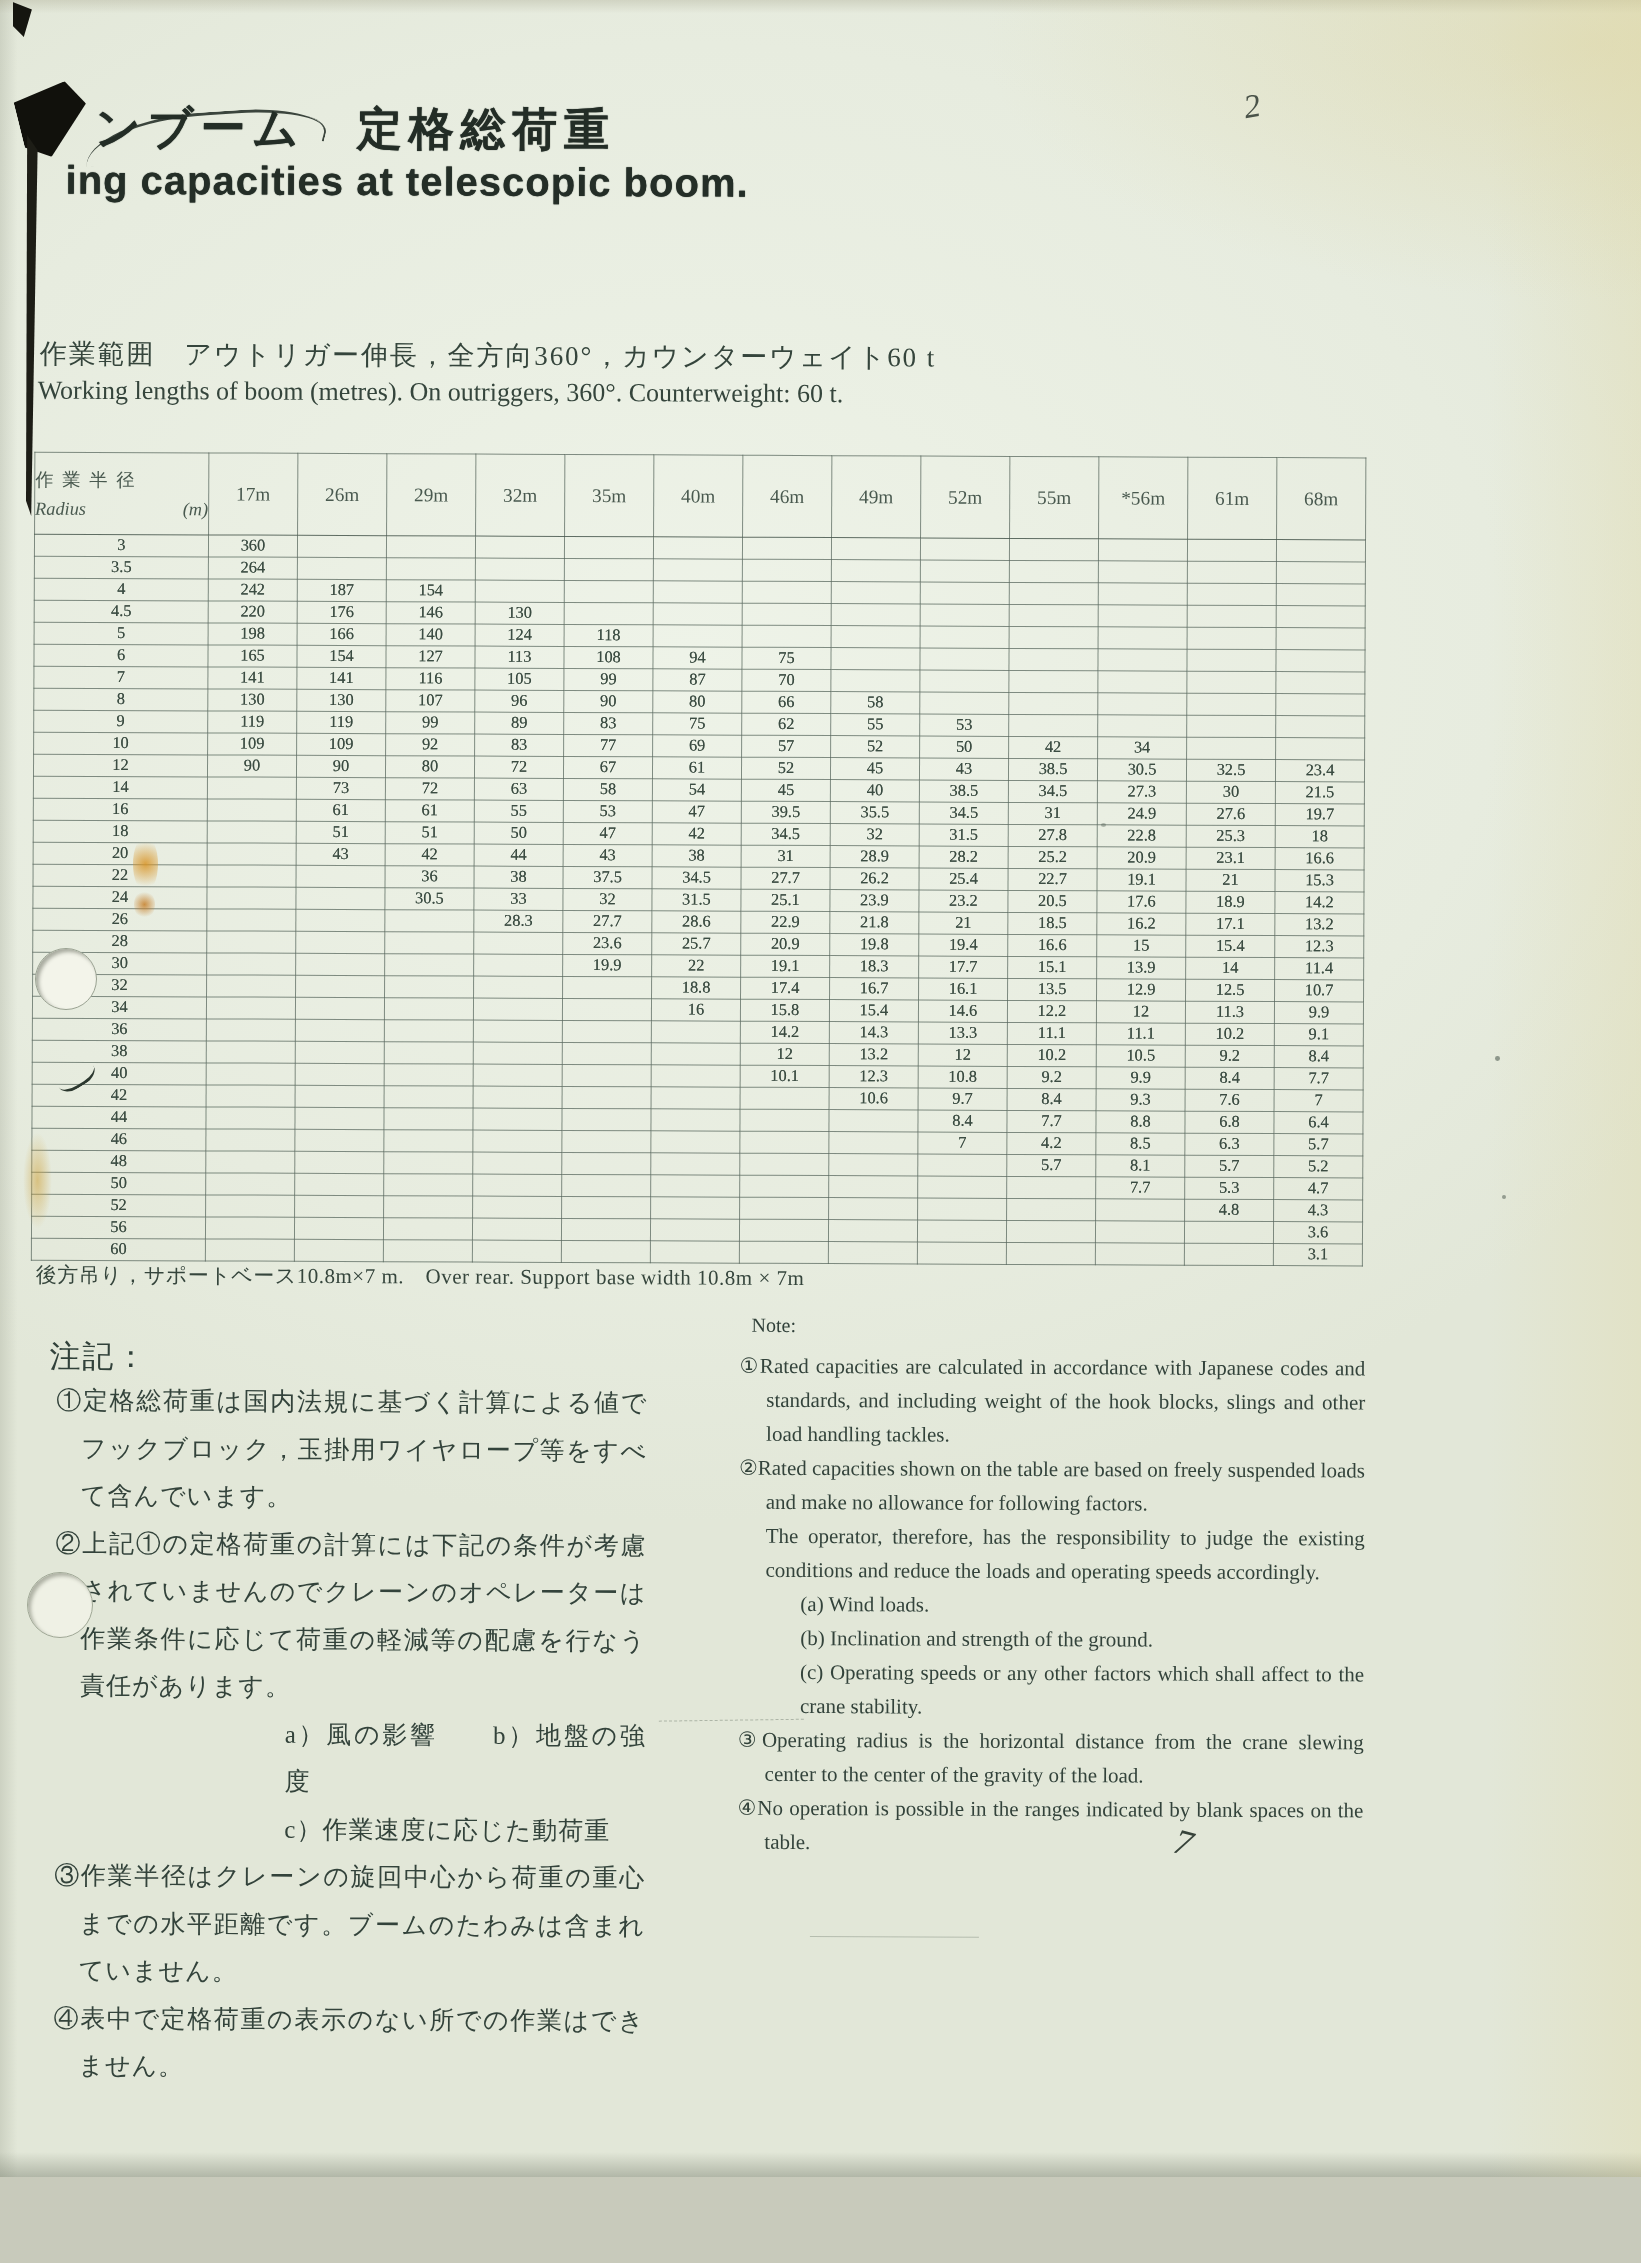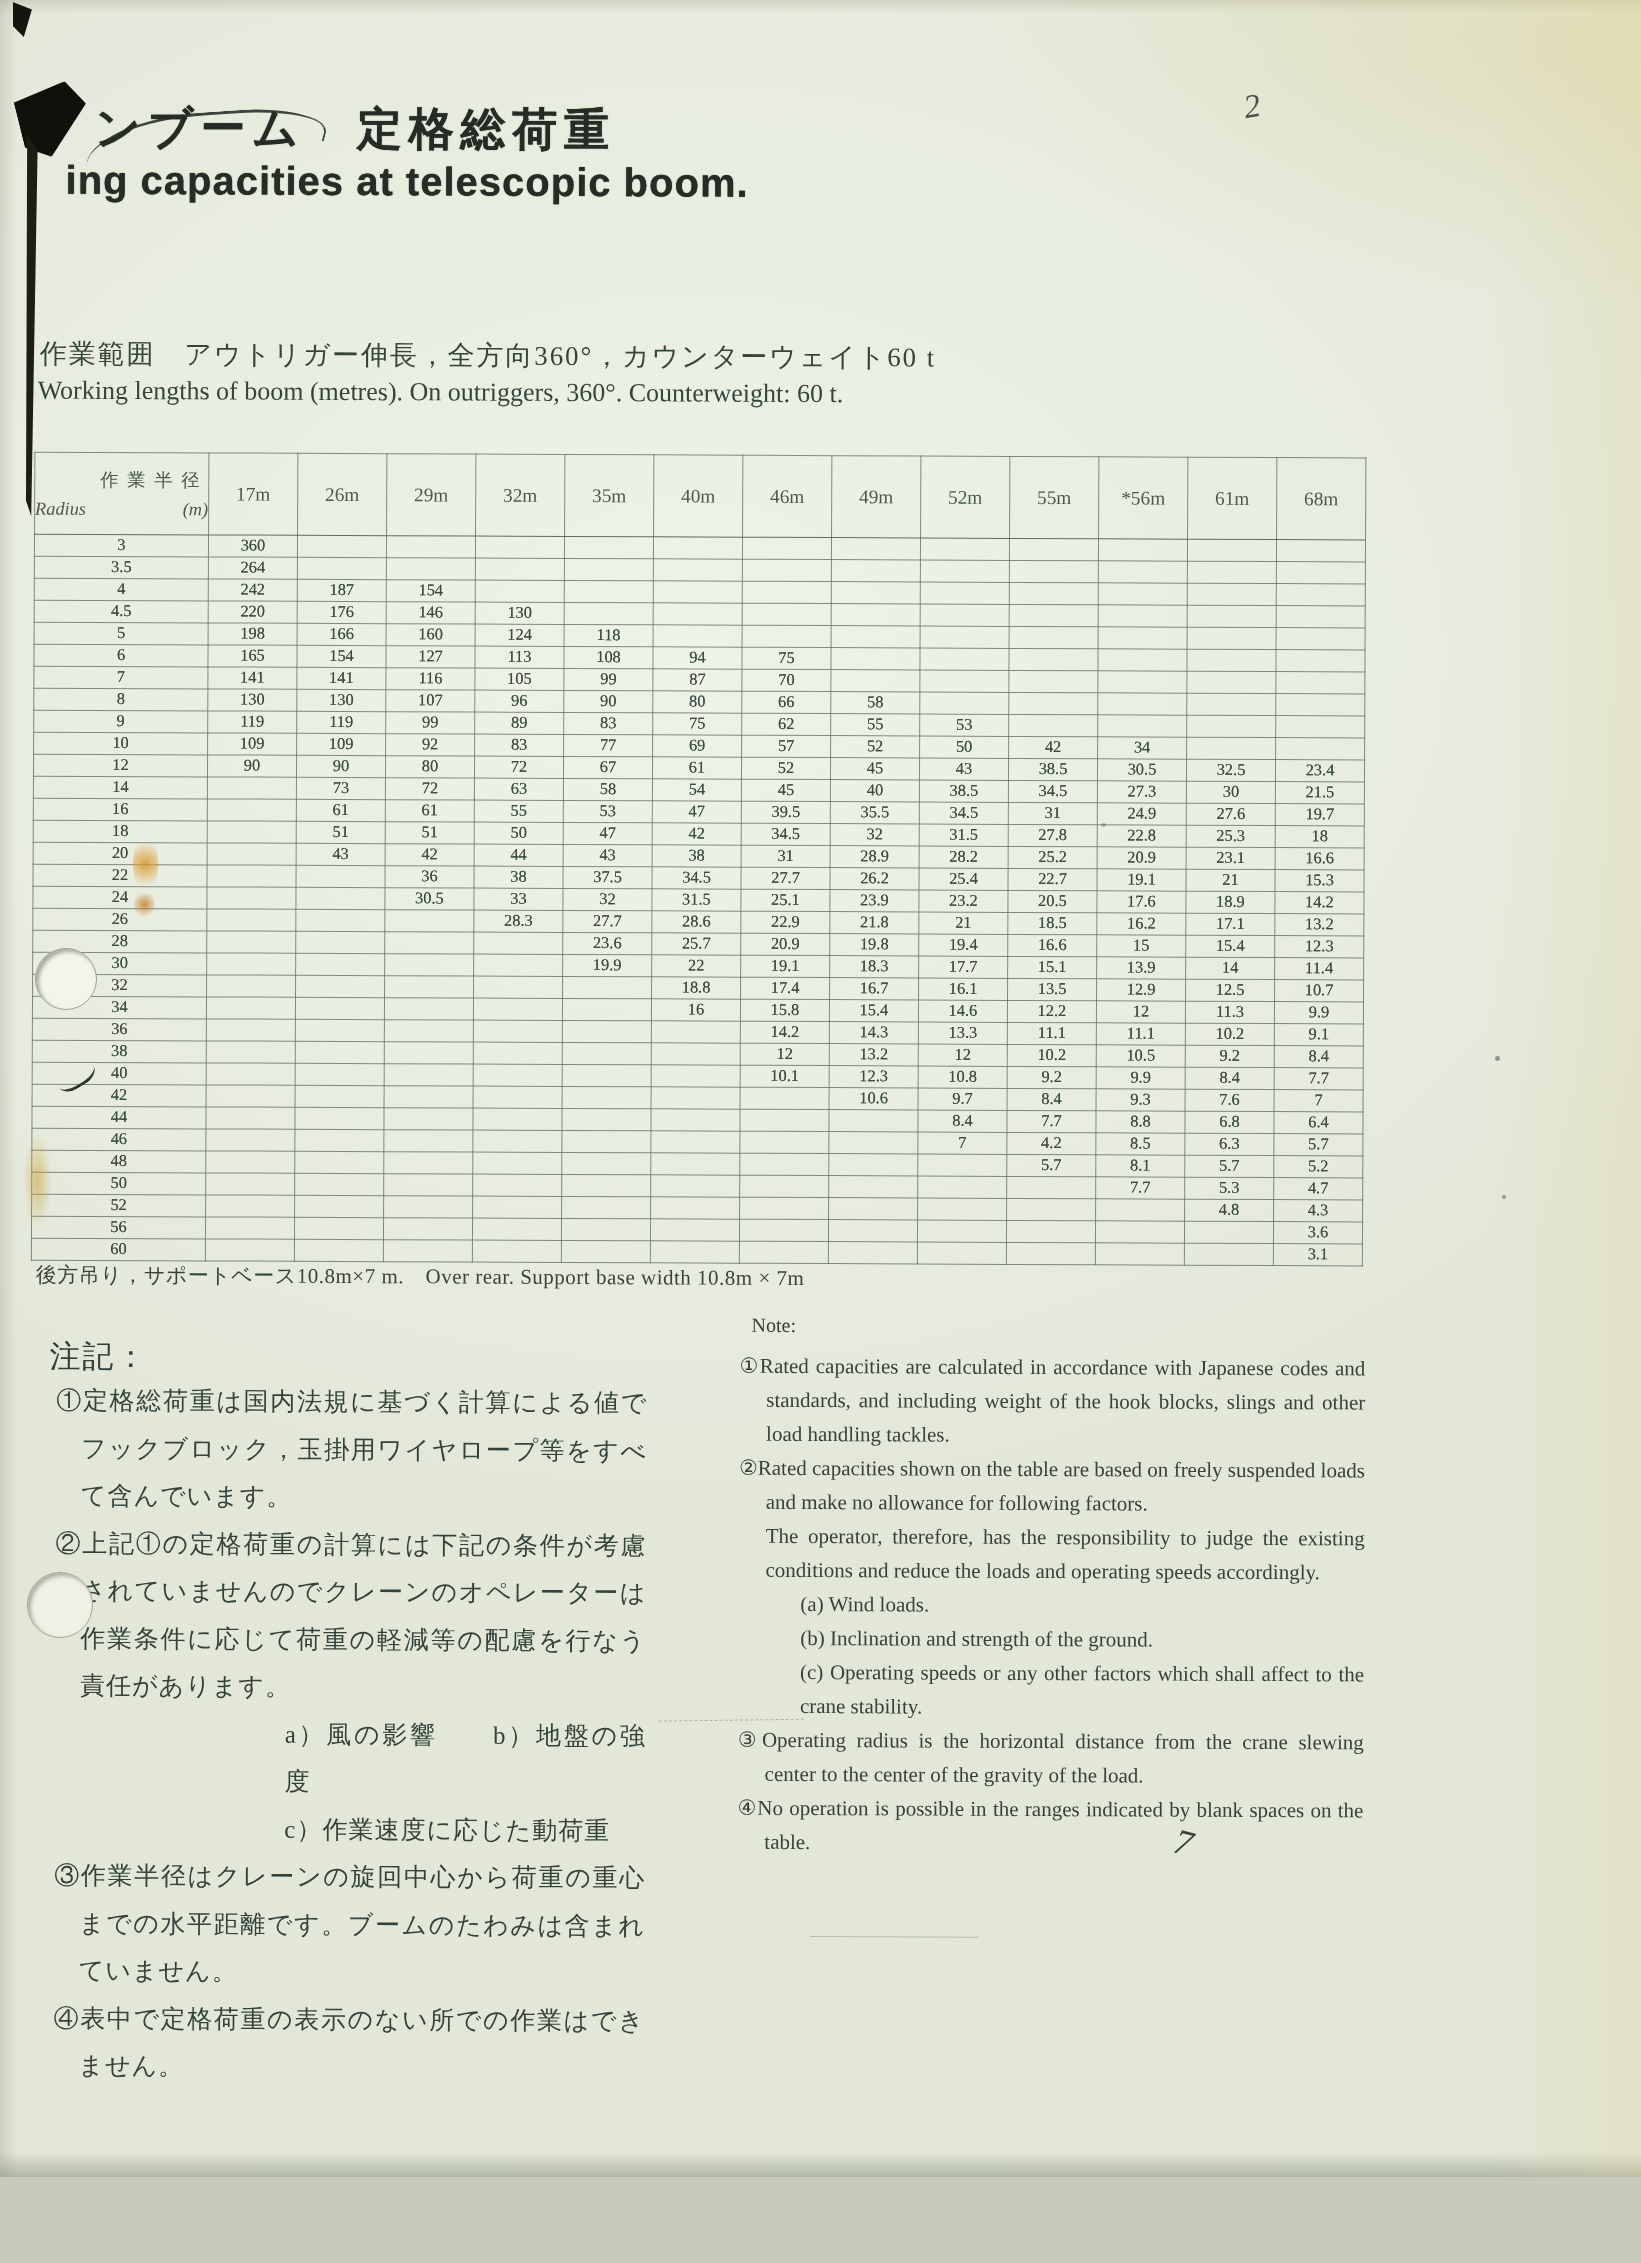--- a/index.html
+++ b/index.html
@@ -30,21 +30,21 @@
     width:1330px;}
   .cap-table col.c-radius{width:174px;}
   .cap-table col.c-len{width:89px;}
   .cap-table th,.cap-table td{border:1px solid rgba(84,100,90,0.72);padding:0;text-align:center;
     color:#3b4c42;white-space:nowrap;overflow:hidden;}
   .cap-table{border:1.9px solid rgba(70,86,76,0.85);}
   .cap-table thead th{height:81px;font-size:19.3px;font-weight:normal;color:#49594f;
     border-bottom:1.9px solid rgba(70,86,76,0.85);}
   .cap-table tbody td{height:21px;font-size:16.4px;line-height:1;text-shadow:0 0 0.6px rgba(59,76,66,0.8);}
   .radius-h{padding:5.8px 13.5px;}
-  .rh-ja{font-size:18.3px;letter-spacing:8.7px;text-align:right;color:#49594f;}
+  .rh-ja{font-size:18.3px;letter-spacing:8.7px;text-align:left;color:#49594f;}
   .rh-en{display:flex;justify-content:space-between;margin-top:7.7px;font-size:18.3px;color:#49594f;font-style:italic;}
   td.radius-cell{font-size:16.4px;color:#3b4c42;}
 
   .foot-note{position:absolute;left:39px;top:1263px;font-size:21px;color:#35453c;letter-spacing:0.5px;}
 
   
   .jp-head{position:absolute;left:53px;top:1338px;font-size:31px;color:#31413a;letter-spacing:1.9px;}
   .note-ja{position:absolute;left:60px;top:1379px;width:591px;font-size:25px;line-height:1.9;
     color:#33433b;letter-spacing:1px;text-align:justify;}
   .note-ja p{margin:0;}
@@ -209,21 +209,21 @@
             <td></td>
             <td></td>
             <td></td>
             <td></td>
             <td></td>
           </tr>
           <tr>
             <td class="radius-cell">5</td>
             <td>198</td>
             <td>166</td>
-            <td>160</td>
+            <td>140</td>
             <td>124</td>
             <td>118</td>
             <td></td>
             <td></td>
             <td></td>
             <td></td>
             <td></td>
             <td></td>
             <td></td>
             <td></td>

